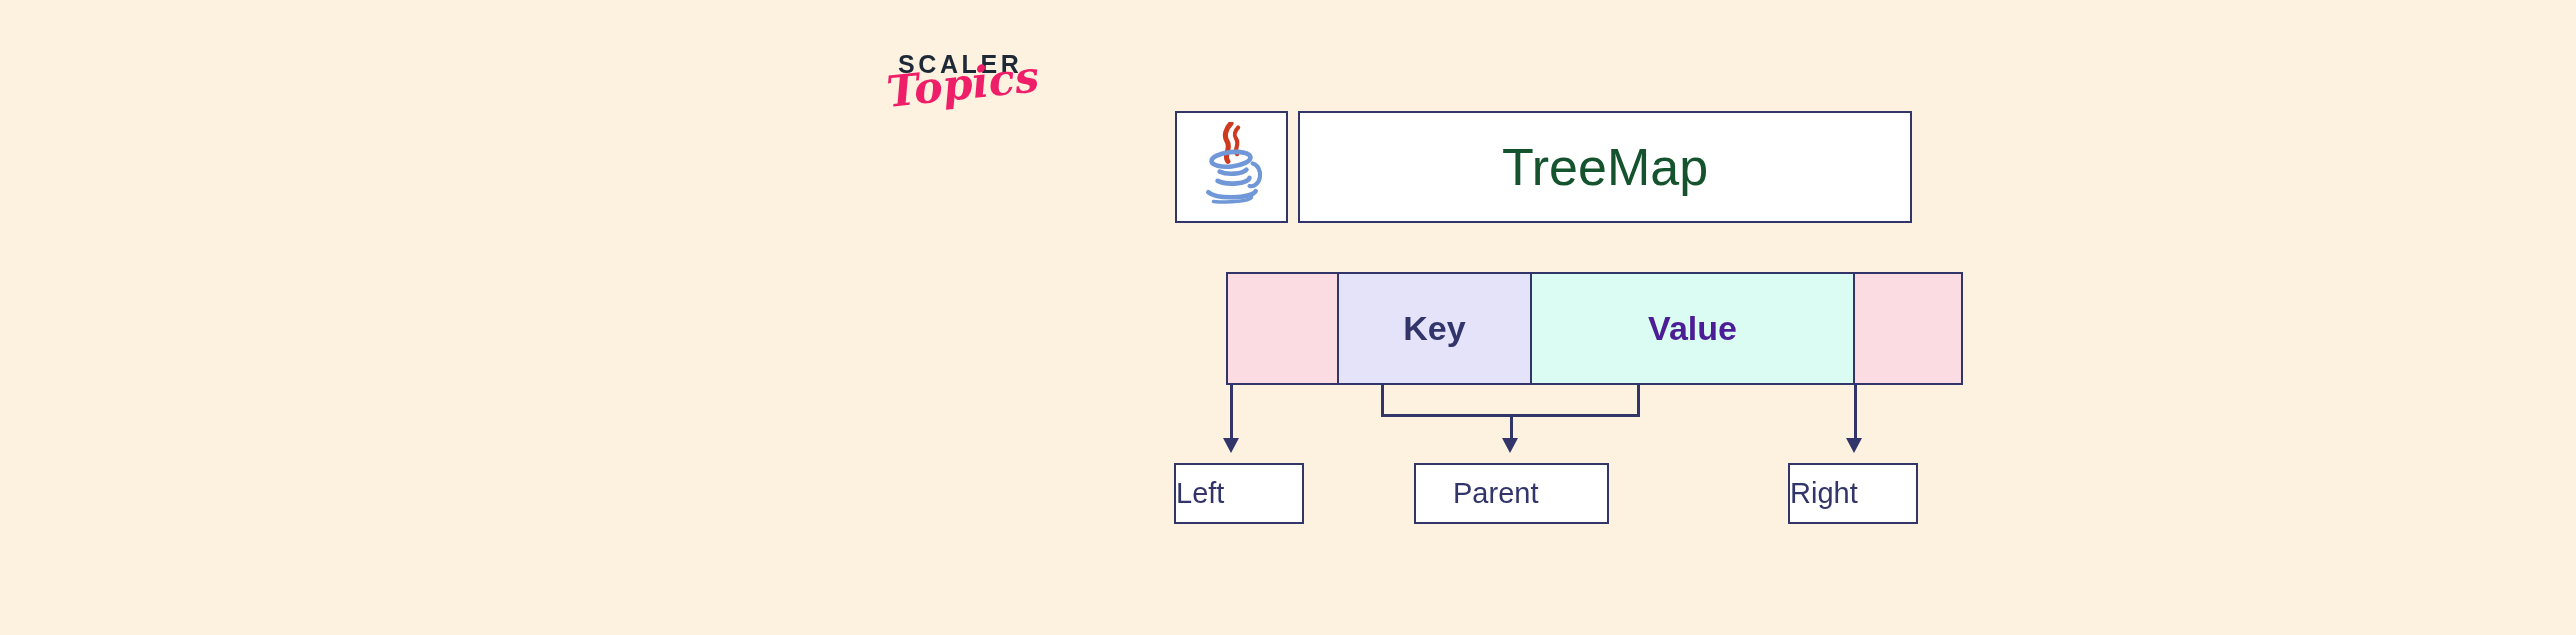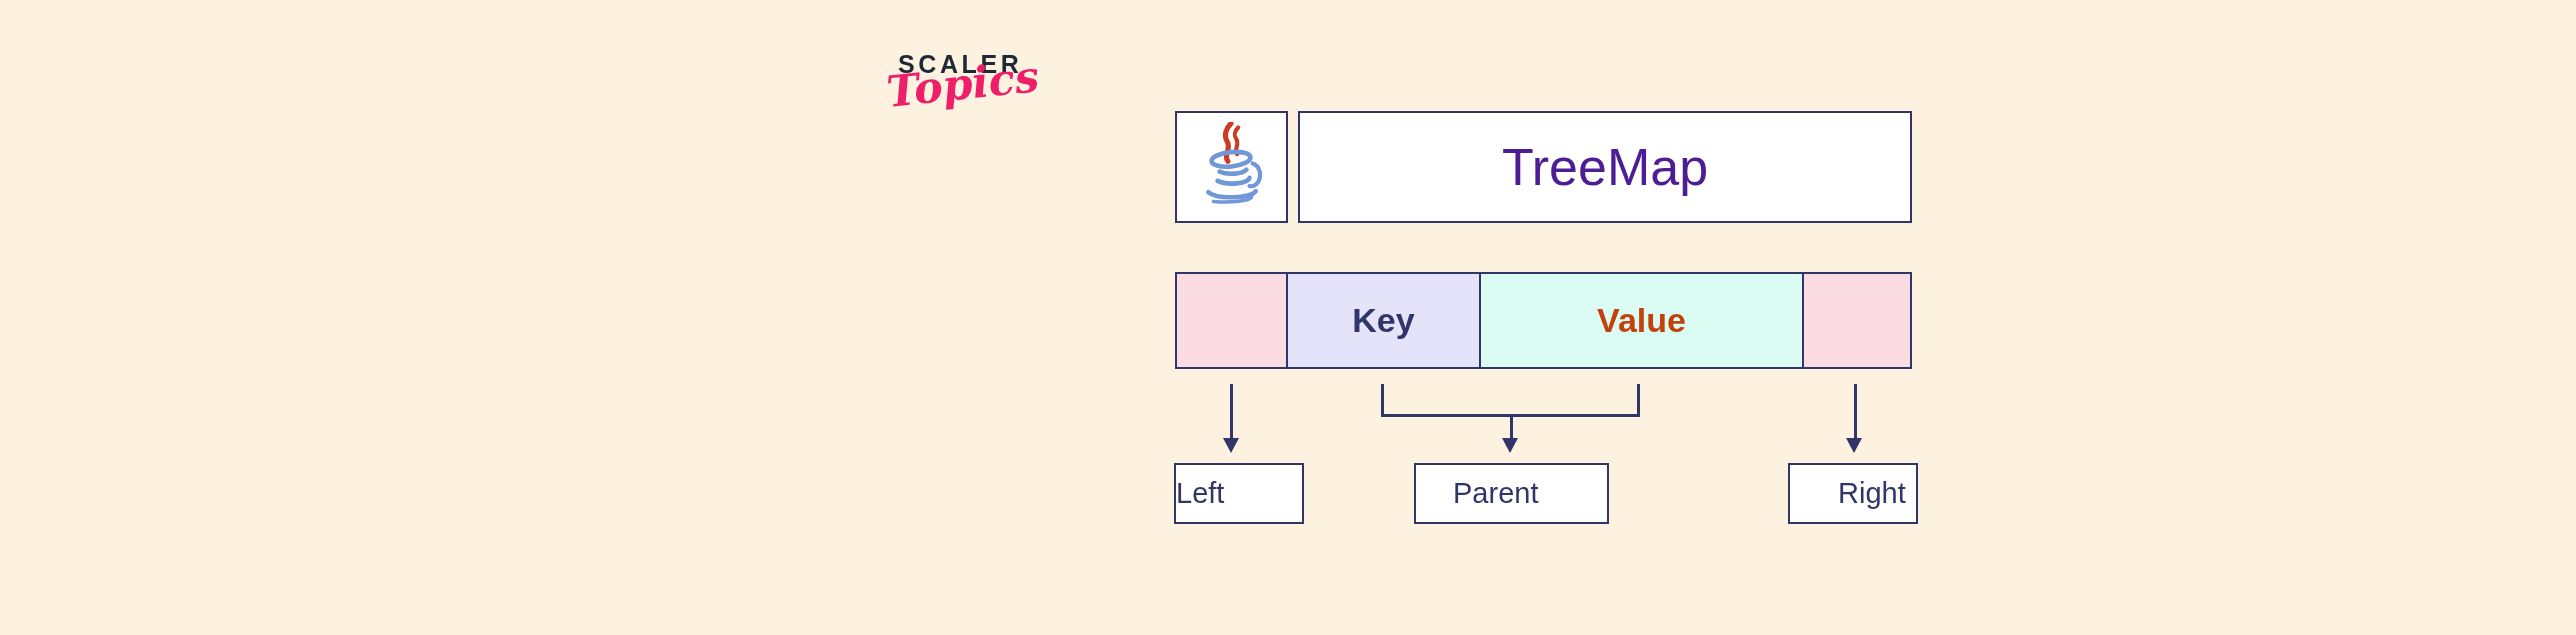--- a/index.html
+++ b/index.html
@@ -28,56 +28,56 @@
   
   .java-box{
     position:absolute;left:1175px;top:111px;width:113px;height:112px;
     background:#ffffff;border:2.1px solid #313569;box-sizing:border-box;
     display:flex;align-items:center;justify-content:center;
   }
   .title-box{
     position:absolute;left:1298px;top:111px;width:614px;height:112px;
     background:#ffffff;border:2.1px solid #313569;box-sizing:border-box;
     display:flex;align-items:center;justify-content:center;
-    font-size:52px;color:#4c1d95;
+    font-size:52px;color:#14532d;
   }
   
   .node-bar{
-    position:absolute;left:1175px;top:272px;width:737px;height:97px;
+    position:absolute;left:1226px;top:272px;width:737px;height:113px;
     border:2.1px solid #313569;box-sizing:border-box;
     display:flex;flex-direction:row;
   }
   .cell{
     height:100%;box-sizing:border-box;
     display:flex;align-items:center;justify-content:center;
     font-weight:bold;font-size:34px;
   }
   .cell-pink{background:#fbdce3;}
   .cell-key{width:193px;background:#e5e3f9;border-left:2.1px solid #313569;color:#31356a;}
-  .cell-value{width:323px;background:#dbfcf2;border-left:2.1px solid #313569;color:#c2410c;}
+  .cell-value{width:323px;background:#dbfcf2;border-left:2.1px solid #313569;color:#4c1d95;}
   .cell-p1{width:109px;}
   .cell-p2{flex:1;border-left:2.1px solid #313569;}
   
   .vline,.hline{position:absolute;background:#313569;}
   .arrowhead{
     position:absolute;width:0;height:0;
     border-left:8.2px solid transparent;
     border-right:8.2px solid transparent;
     border-top:15.5px solid #313569;
   }
   
   .node-box{
     position:absolute;top:463px;height:61px;
     background:#ffffff;border:2.1px solid #313569;box-sizing:border-box;
     display:flex;align-items:center;justify-content:flex-start;
     font-size:29px;color:#31356a;
   }
   .node-left{left:1174px;width:130px;}
   .node-parent{left:1414px;width:195px;padding-left:37px;}
-  .node-right{left:1788px;width:130px;padding-left:48px;}
+  .node-right{left:1788px;width:130px;}
 </style>
 </head>
 <body>
 
 <div id="stage">
 
   <div>
     <div class="brand-word">SCALER</div>
     <div class="brand-script">Topics</div>
   </div>

